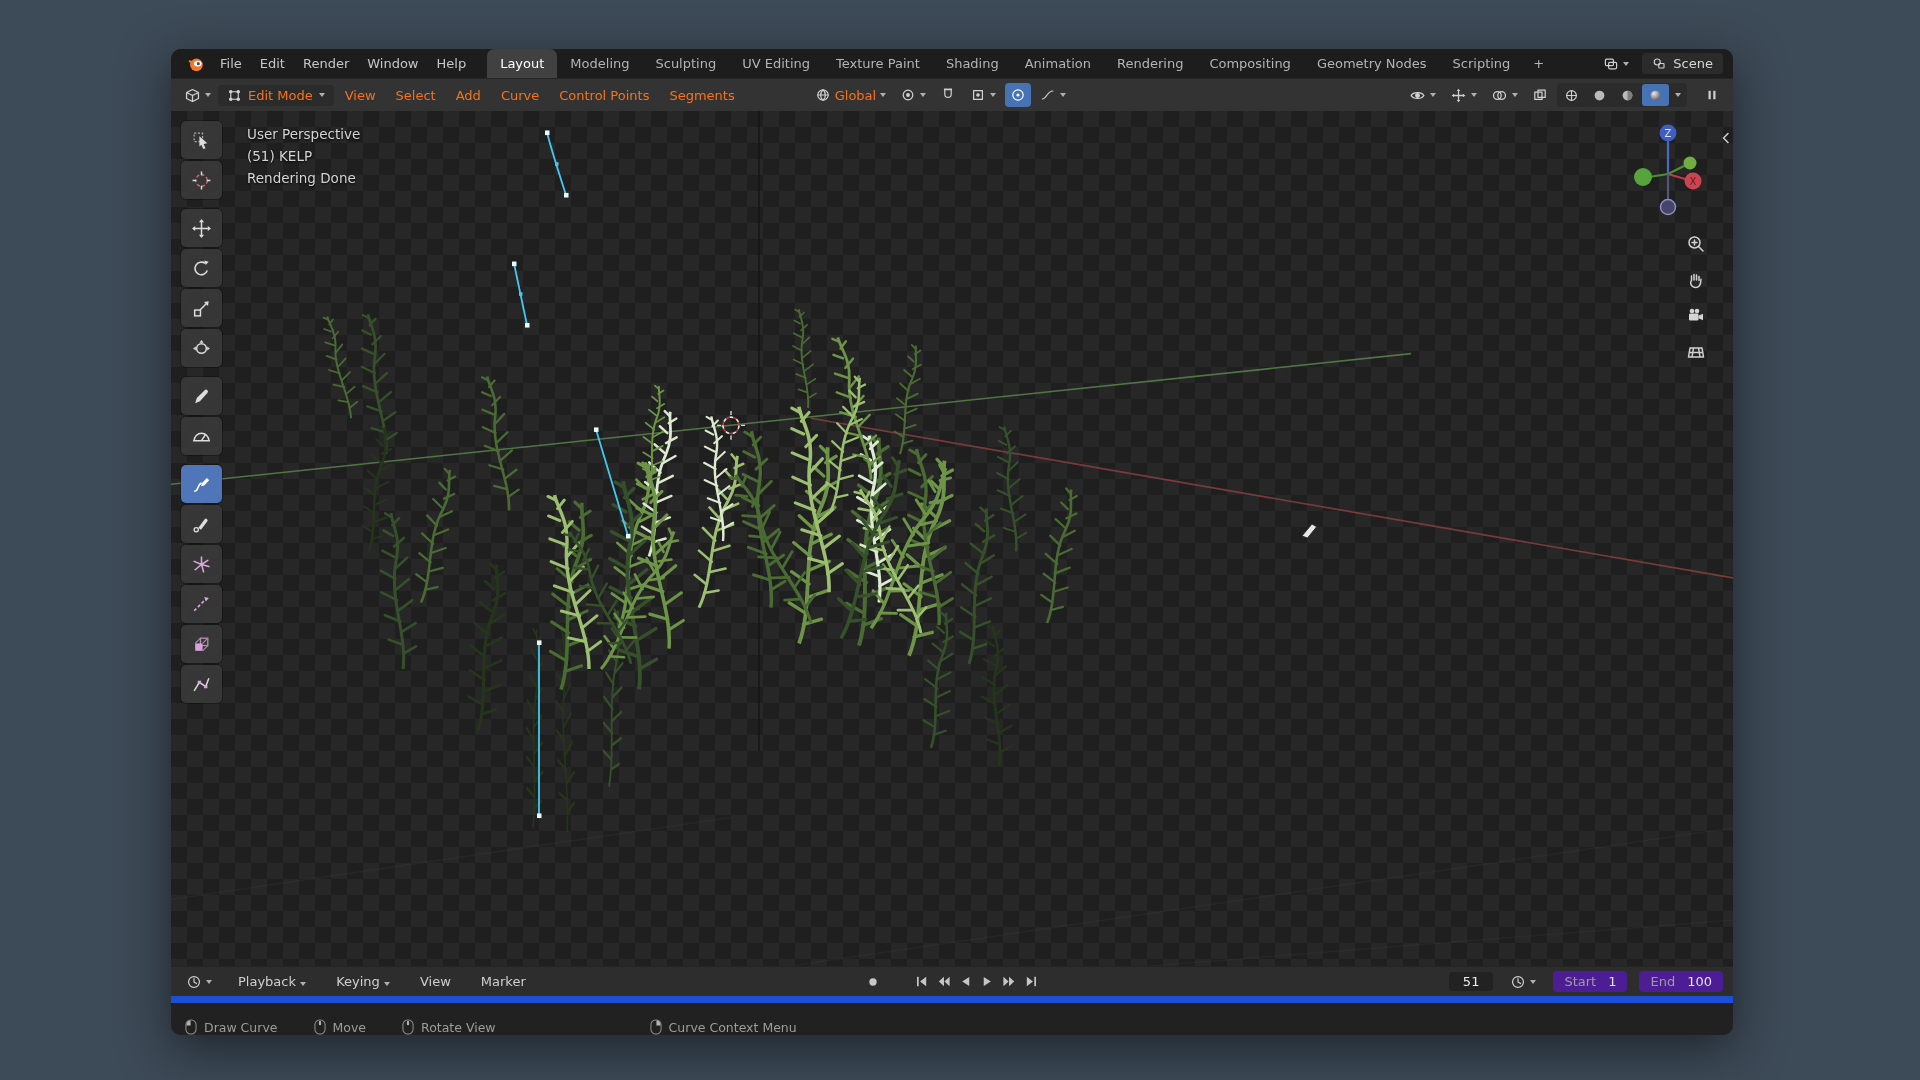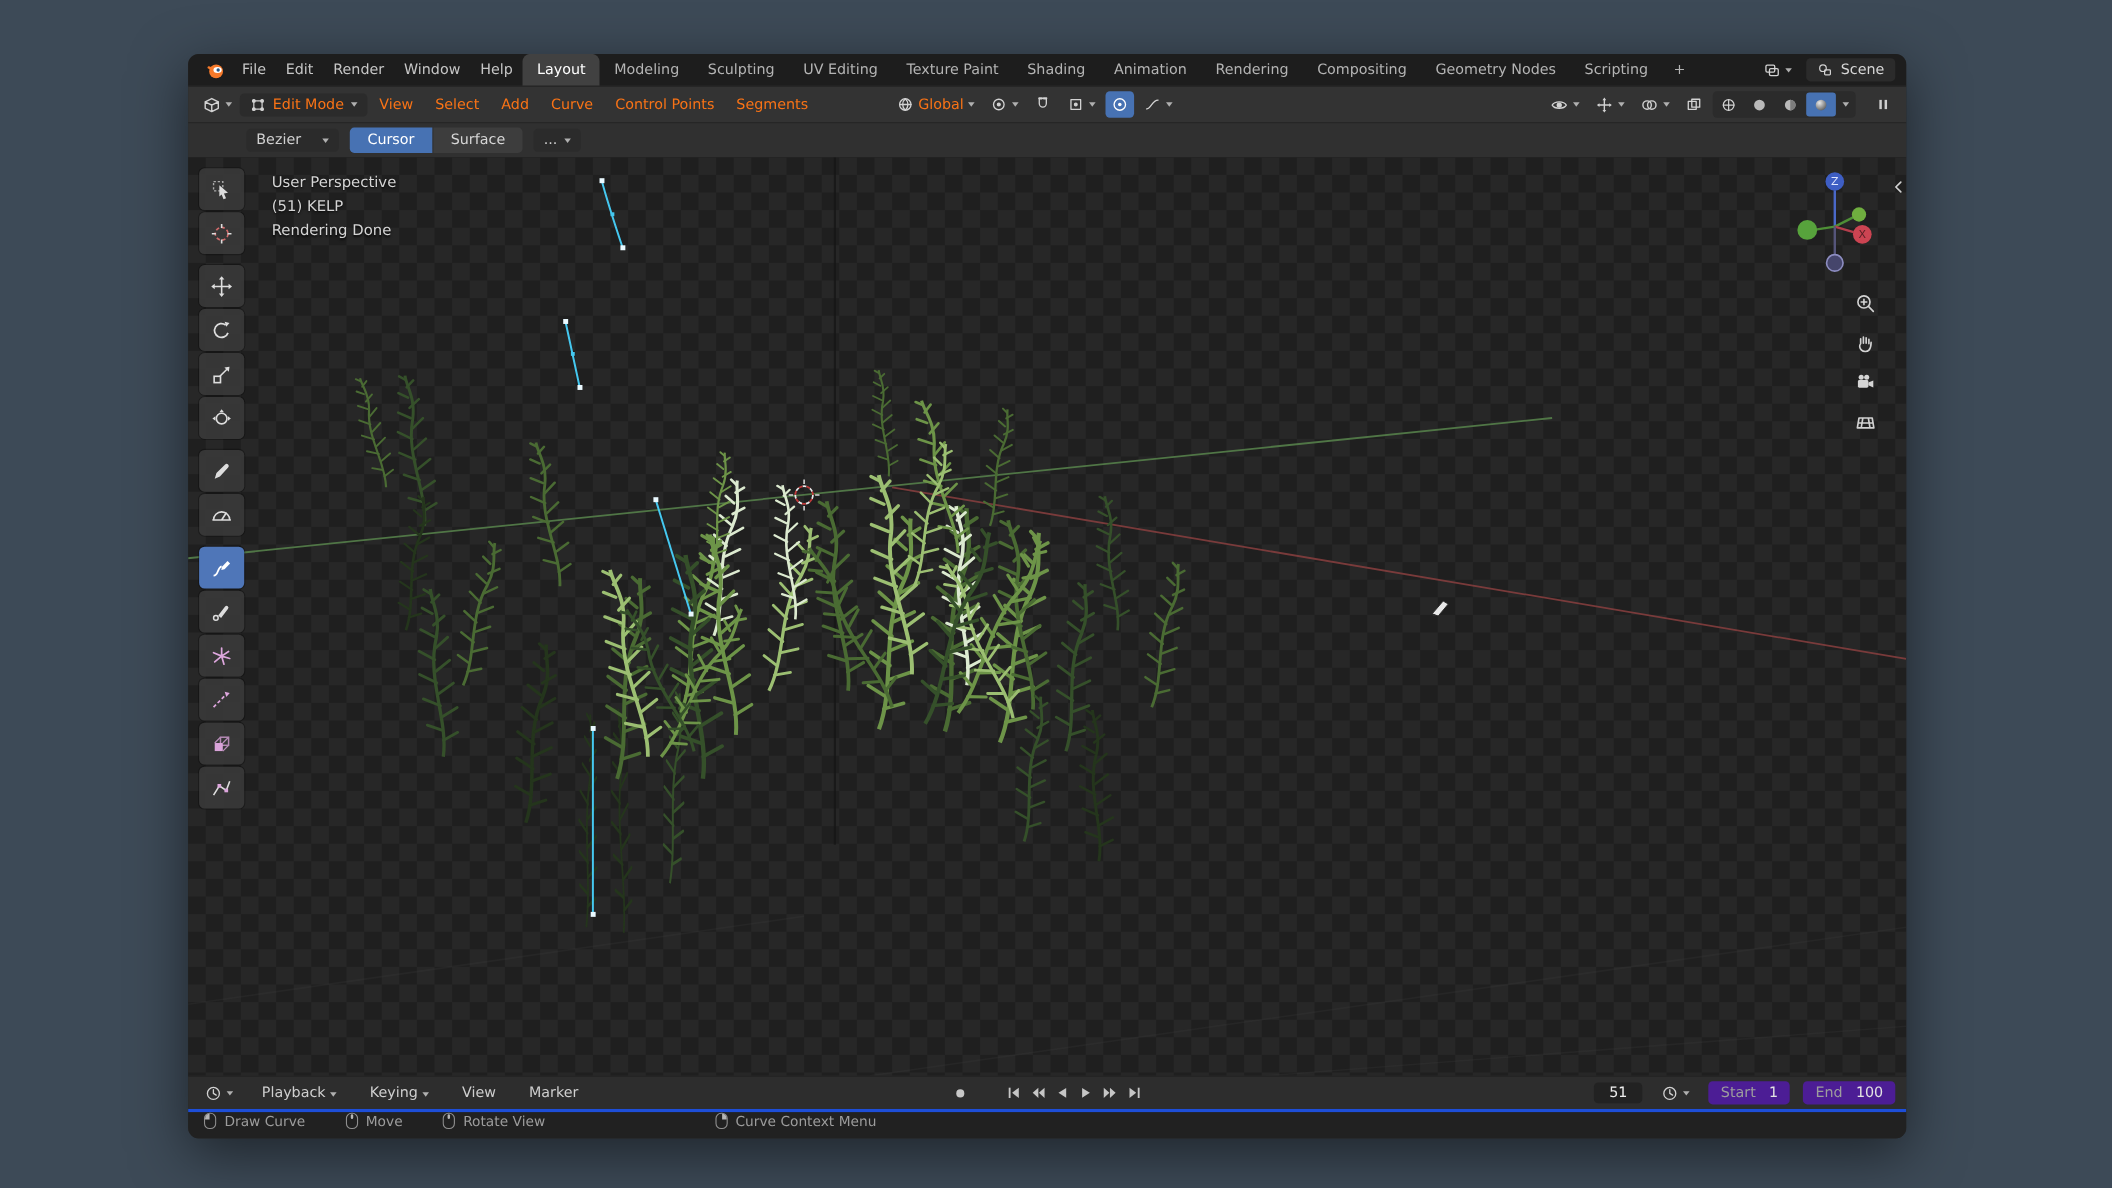--- a/index.html
+++ b/index.html
@@ -3,21 +3,21 @@
 <meta charset="utf-8">
 <style>
 *{box-sizing:border-box;margin:0;padding:0}
 body{font-family:"DejaVu Sans","Liberation Sans",sans-serif;font-size:13px}
 .desktop{position:relative;width:1920px;height:1080px;background:#3d4a57;overflow:hidden}
 .window{position:absolute;left:171px;top:49px;width:1562px;height:986px;display:flex;flex-direction:column;border-radius:10px;overflow:hidden;box-shadow:0 14px 50px rgba(0,0,0,.5);background:#2a2a2a}
 
 .menubar{height:29px;background:#1d1d1d;display:flex;align-items:stretch;padding:0 10px;color:#c6c6c6;flex:0 0 auto}
 .logo{display:flex;align-items:center;padding:0 6px}
 .menu{display:flex;align-items:center;padding:0 9px;border-radius:4px}
-.tabs{display:flex;margin-left:0}
+.tabs{display:flex;margin-left:12px}
 .tab{display:flex;align-items:center;padding:0 13px;color:#b4b4b4;border-radius:7px 7px 0 0;white-space:nowrap}
 .tab.active{background:#414141;color:#fff}
 .tab.add{padding:0 10px}
 .topbar-right{margin-left:auto;display:flex;align-items:center;gap:8px}
 .scene-field{display:flex;align-items:center;gap:6px;background:#2b2b2b;border-radius:4px;padding:3px 10px;color:#d6d6d6}
 
 .vheader{height:33px;background:#333;display:flex;align-items:center;padding:0 8px;color:#f97316;gap:2px;border-top:1px solid #252525;flex:0 0 auto}
 .hbtn{display:flex;align-items:center;gap:4px;padding:3px 5px;border-radius:4px}
 .hfield{display:flex;align-items:center;gap:6px;background:#2b2b2b;border-radius:4px;padding:3px 9px}
 .vmenu{padding:4px 9px;border-radius:4px;white-space:nowrap}
@@ -53,21 +53,21 @@
 .t-left{display:flex;align-items:center;gap:12px}
 .t-center{position:absolute;left:50%;transform:translateX(-50%);display:flex;align-items:center}
 .t-right{margin-left:auto;display:flex;align-items:center;gap:12px}
 .pb-btn{width:22px;height:20px;display:flex;align-items:center;justify-content:center;border-radius:3px}
 .autokey{margin-right:26px}
 .frame-field{background:#222;border-radius:4px;padding:2px 14px;color:#ececec}
 .range-field{background:#4c1d95;border-radius:4px;padding:3px 11px;display:flex;gap:12px}
 .range-label{color:#9d9d9d}
 .range-val{color:#e2e2e2}
 
-.statusbar{height:27px;background:#212121;display:flex;align-items:flex-start;padding:0 14px;color:#9c9c9c;font-size:12.5px;gap:36px;border-top:3px solid #1d4ed8;flex:0 0 auto}
+.statusbar{height:39px;background:#212121;display:flex;align-items:flex-end;padding:0 14px;color:#9c9c9c;font-size:12.5px;gap:36px;border-top:7px solid #1d4ed8;flex:0 0 auto}
 .hint{display:flex;align-items:center;gap:7px;white-space:nowrap}
 .hint.far{margin-left:118px}
 
 .ic{stroke:#d2d2d2;fill:none;stroke-width:1.5;stroke-linecap:round;stroke-linejoin:round}
 .icp{stroke:#dda6dd;fill:none;stroke-width:1.5;stroke-linecap:round;stroke-linejoin:round}
 svg{display:block}
 </style>
 </head>
 <body>
 
@@ -256,34 +256,20 @@
         </span>
         <span class="icon-btn" style="margin-left:8px">
           <svg width="14" height="14" viewBox="0 0 20 20">
             <rect x="5" y="4" width="3.2" height="12" fill="#cfcfcf"></rect>
               <rect x="11.8" y="4" width="3.2" height="12" fill="#cfcfcf"></rect>
           </svg>
         </span>
       </div>
     </div>
 
-    <div class="theader">
-      <span class="hfield" style="min-width:84px;justify-content:space-between">
-        <span>Bezier</span>
-        <span class="caret"></span>
-      </span>
-      <span class="seg-group">
-        <span class="seg first active">Cursor</span>
-        <span class="seg last">Surface</span>
-      </span>
-      <span class="hfield">
-        <span>...</span>
-        <span class="caret"></span>
-      </span>
-    </div>
 
     <div class="viewport">
 
       <svg class="scene-svg" viewBox="0 0 1562 835" preserveAspectRatio="none">
 
         <g stroke="#4a4a4a" stroke-width="1.5" opacity="0.16">
           <path d="M0,770 L560,690"></path>
             <path d="M620,835 L1562,700"></path>
             <path d="M980,835 L1562,790"></path>
         </g>

